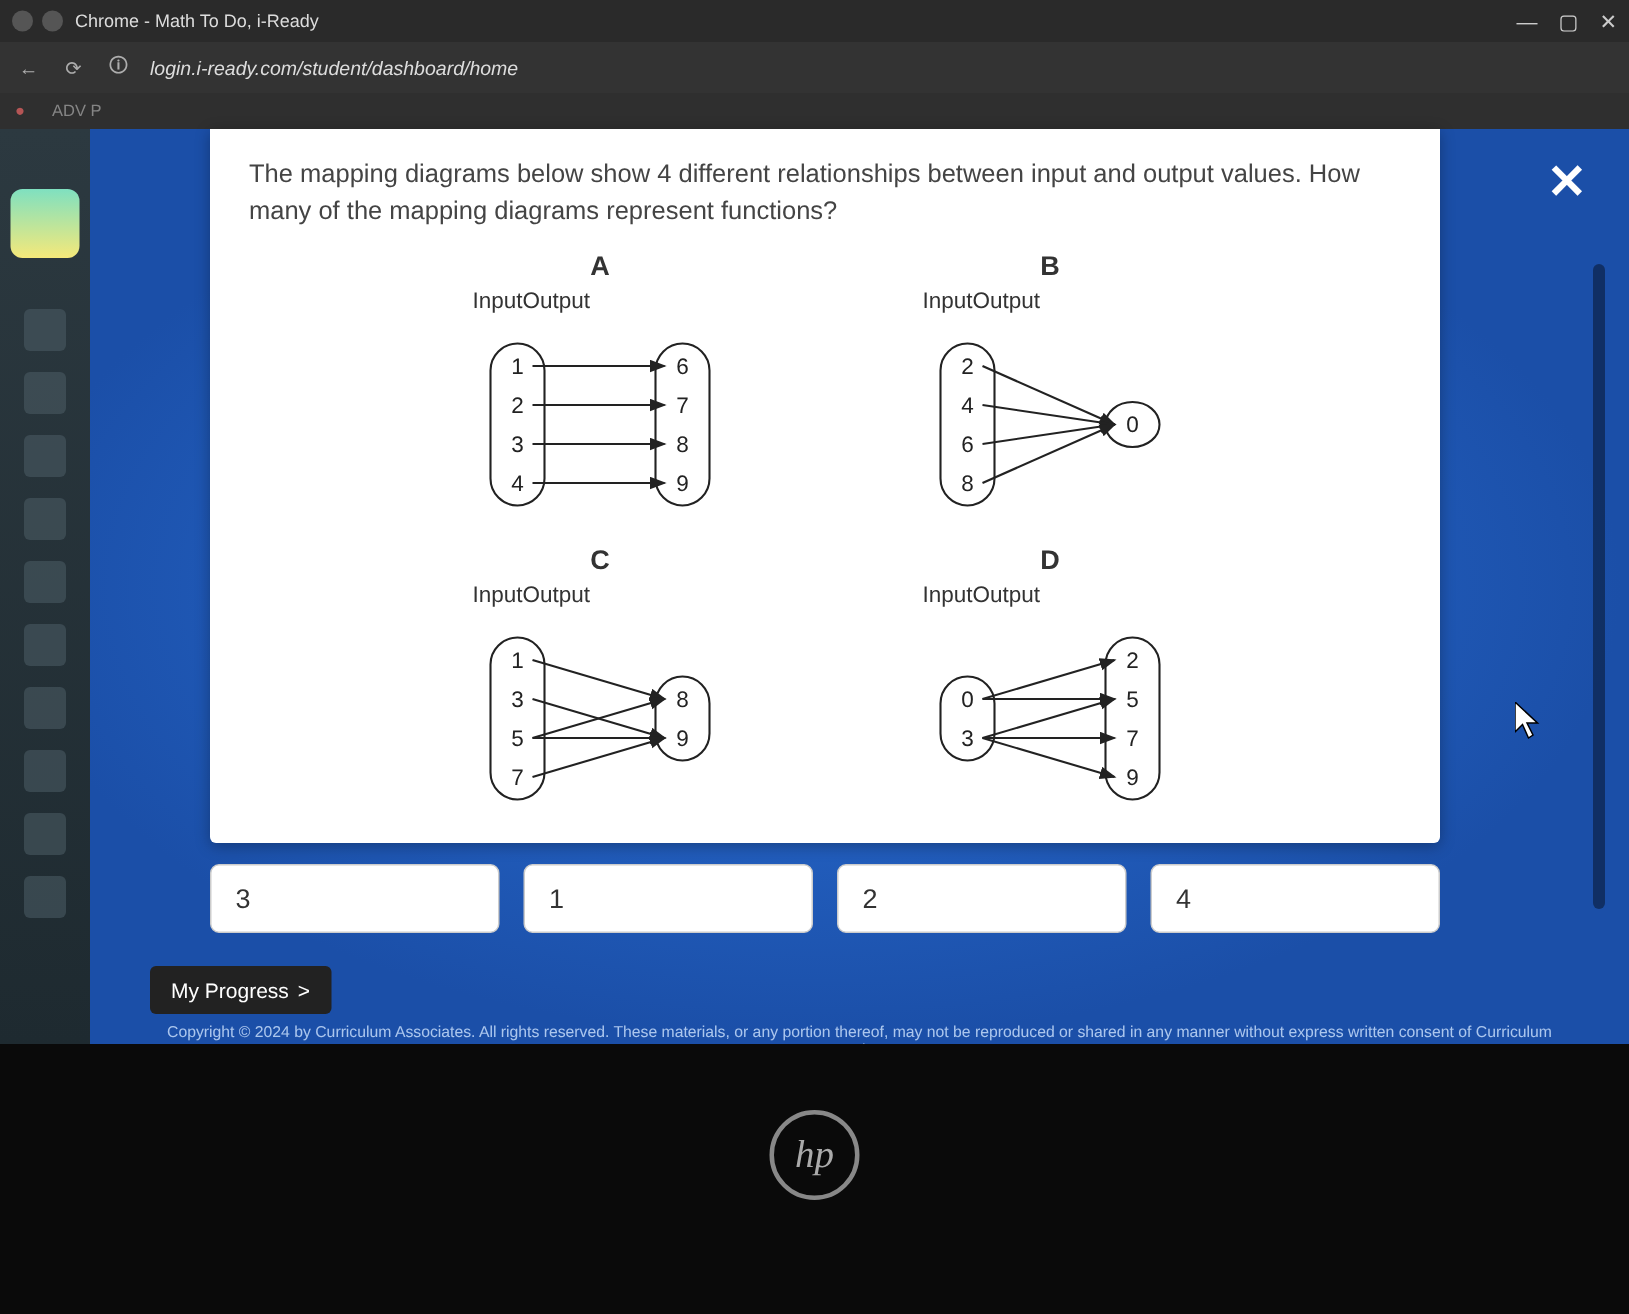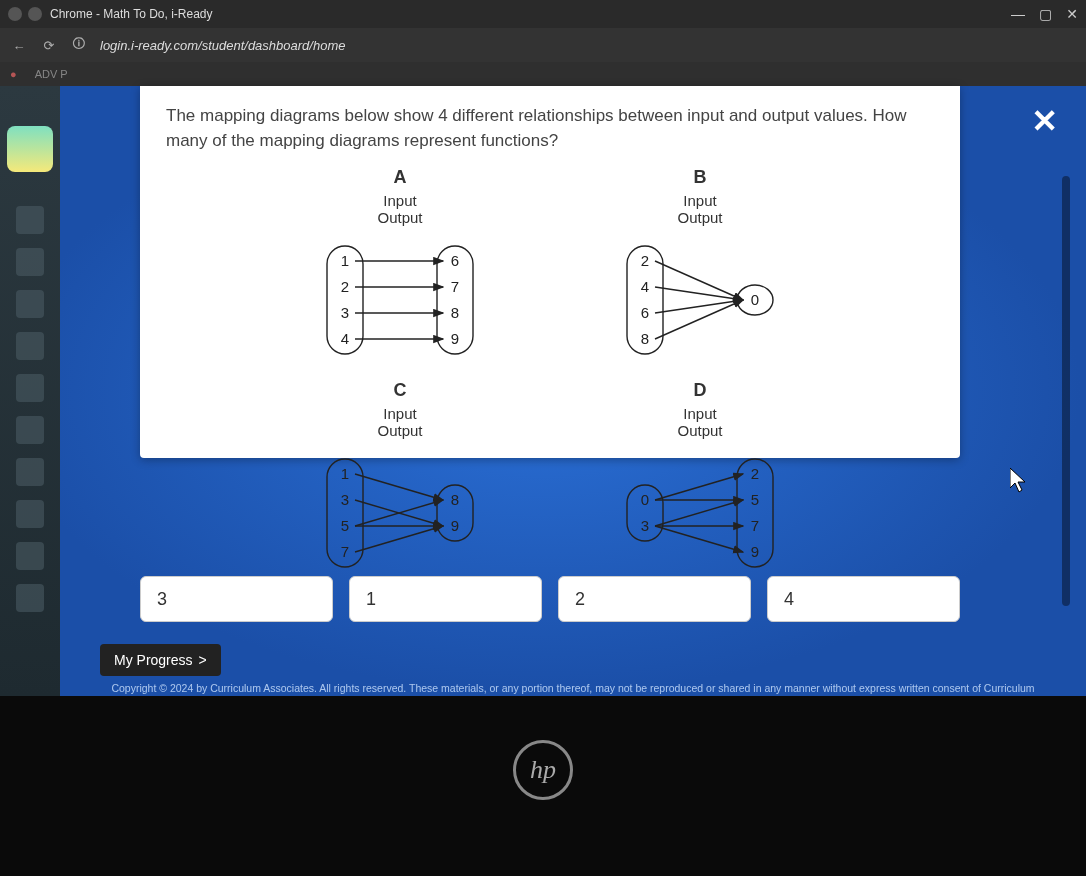--- a/index.html
+++ b/index.html
@@ -19,27 +19,27 @@
 .bookmarks-bar span { opacity:.7 }
 
 .screen-area { position: relative; width: 1086px; height: 610px; background: radial-gradient(ellipse at center, #2a6fd6 0%, #1b4fa8 70%); }
 
 .left-rail { position: absolute; left: 0; top: 0; width: 60px; height: 100%; background: linear-gradient(#2c3940,#1e2a30); display:flex; flex-direction:column; align-items:center; padding-top: 40px; gap: 14px; }
 .left-rail .rail-item { width: 28px; height: 28px; background: #4a5a62; border-radius: 4px; opacity:.6; }
 .left-rail .rail-profile { width: 46px; height: 46px; border-radius: 8px; background: linear-gradient(#7fe0c0,#f5e97a); margin-bottom: 20px; }
 
 .close-x { position:absolute; top: 16px; right: 28px; color: #fff; font-size: 32px; font-weight: bold; cursor:pointer; }
 
-.question-card { position: absolute; left: 140px; top: 0; width: 820px; height: 372px; background: #fff; border-radius: 0 0 4px 4px; box-shadow: 0 2px 10px rgba(0,0,0,.3); padding: 18px 26px; color: #333; }
+.question-card { position: absolute; left: 140px; top: 0; width: 820px; height: 476px; background: #fff; border-radius: 0 0 4px 4px; box-shadow: 0 2px 10px rgba(0,0,0,.3); padding: 18px 26px; color: #333; }
 .question-text { font-size: 17px; line-height: 1.45; color: #444; margin-bottom: 14px; }
 
 .diagrams { display: grid; grid-template-columns: 1fr 1fr; grid-template-rows: 1fr 1fr; gap: 10px 40px; width: 560px; margin: 0 auto; }
 .diagram { text-align: center; }
 .diagram-title { font-weight: bold; font-size: 18px; margin-bottom: 4px; }
-.diagram-labels { display: flex; justify-content: flex-start; width: 170px; margin: 0 auto 4px; font-size: 15px; flex-direction: column; }
+.diagram-labels { display: flex; justify-content: flex-start; width: 170px; margin: 0 auto 4px; font-size: 15px; }
 .diagram-svg { width: 180px; height: 140px; margin: 0 auto; display:block; }
 
 .answer-row { position: absolute; left: 140px; top: 490px; width: 820px; display: flex; gap: 16px; }
 .answer-btn { flex: 1; height: 46px; background: #fff; border: 1px solid #ccc; border-radius: 6px; display: flex; align-items: center; padding-left: 16px; font-size: 18px; color: #333; cursor:pointer; }
 
 .my-progress { position: absolute; left: 100px; top: 558px; background: #222; color: #fff; font-size: 14px; padding: 8px 14px; border-radius: 4px; display: flex; gap: 6px; cursor:pointer; }
 
 .copyright { position: absolute; left: 100px; top: 596px; right: 40px; color: #cfe4ff; font-size: 10.5px; opacity:.8; text-align:center; }
 
 .scrollbar { position: absolute; right: 16px; top: 90px; width: 8px; height: 430px; background: rgba(0,0,0,.4); border-radius: 4px; }

